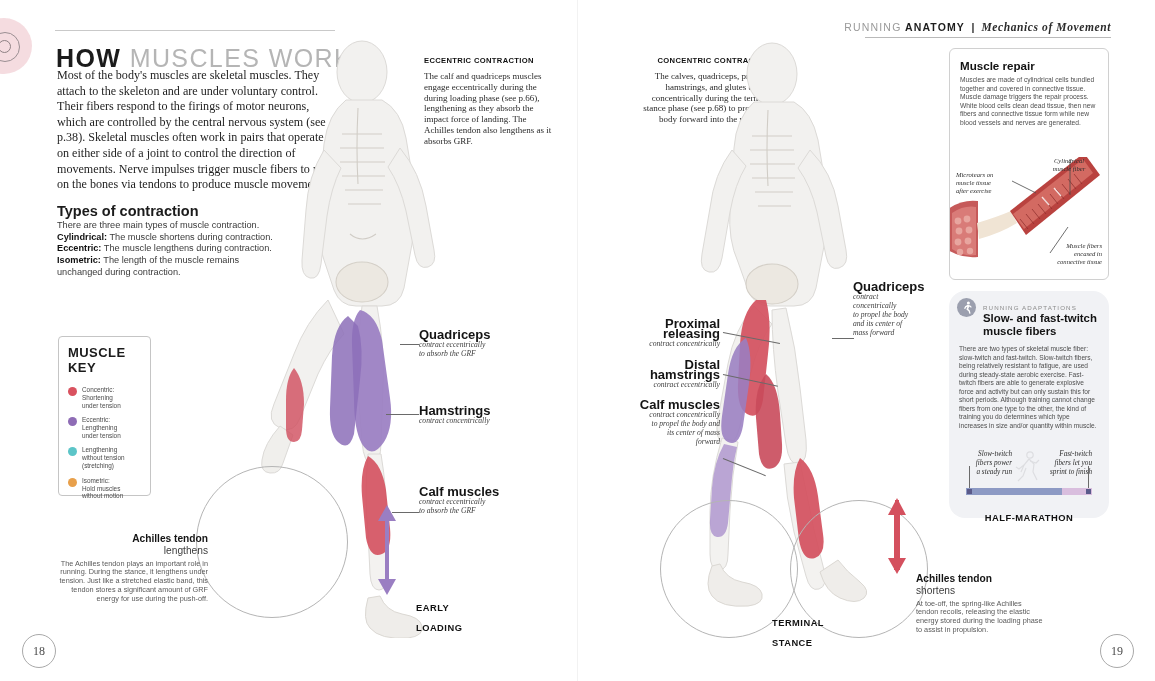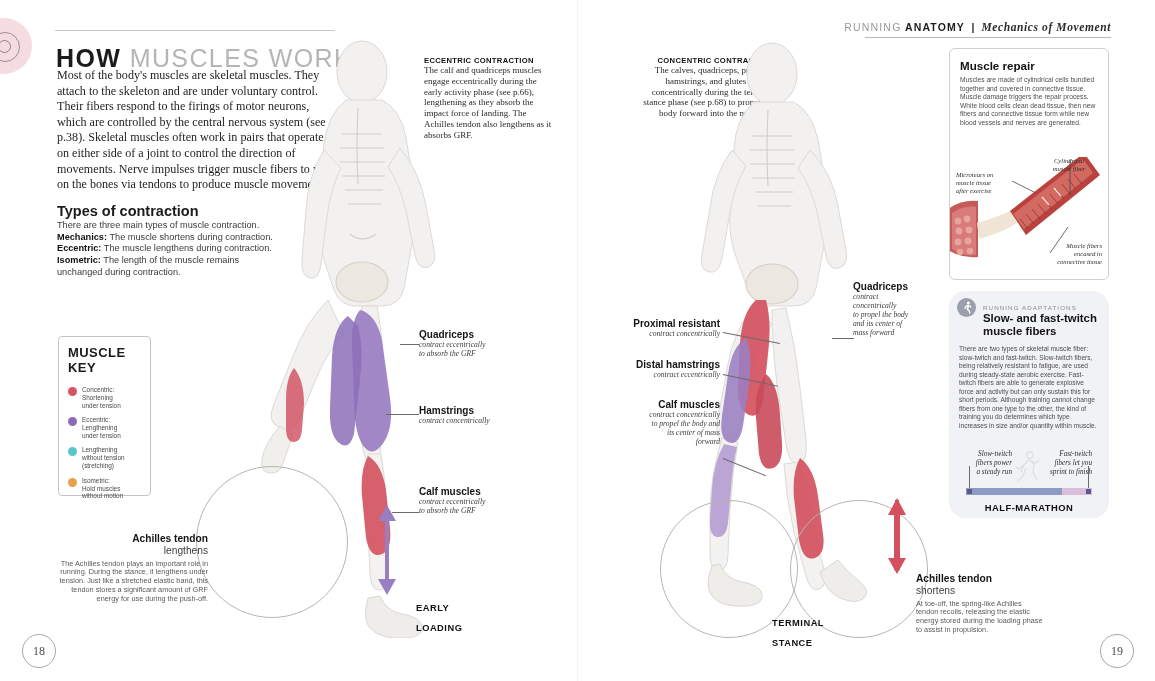--- a/index.html
+++ b/index.html
@@ -87,30 +87,30 @@
     font-size:13px; font-weight:bold; letter-spacing:.45px; color:#1b1b1b;
     margin-bottom:11px;
   }
   .key-row { display:flex; gap:5px; margin-bottom:6.5px; align-items:flex-start; }
   .key-dot { width:9px; height:9px; border-radius:50%; flex:0 0 9px; margin-top:1px; }
   .key-txt { font-size:6.4px; line-height:7.9px; color:#4a4a4a; }
 
   
   .callout-h {
     font-size:7.6px; font-weight:bold; letter-spacing:.35px; color:#111;
-    margin-bottom:0;
+    margin-bottom:6px;
   }
   .callout-b {
     font-family:"Liberation Serif", serif; font-size:9px; line-height:10.8px; color:#2a2a2a;
   }
   #cc-ecc { position:absolute; left:424px; top:56px;  width:132px; text-align:left; }
   #cc-con { position:absolute; left:634px; top:56px;  width:140px; text-align:right; }
 
   
-  .lbl-t { font-size:10px; font-weight:bold; color:#141414; line-height:10px; }
+  .lbl-t { font-size:13px; font-weight:bold; color:#141414; line-height:10px; }
   .lbl-s { font-family:"Liberation Serif", serif; font-style:italic; font-size:7.6px; line-height:9px; color:#3d3d3d; }
   .lbl-L { text-align:left; }
   .lbl-R { text-align:right; }
 
   #lb-quad-l { position:absolute; left:419px; top:330px; width:105px; }
   #lb-ham-l  { position:absolute; left:419px; top:406px; width:105px; }
   #lb-calf-l { position:absolute; left:419px; top:487px; width:108px; }
 
   #lb-prox-r { position:absolute; left:612px; top:319px; width:108px; }
   #lb-dist-r { position:absolute; left:612px; top:360px; width:108px; }
@@ -164,21 +164,21 @@
   }
 
   
   #hm-wrap { position:absolute; left:966px; top:450px; width:126px; }
   .hm-cap { font-family:"Liberation Serif", serif; font-style:italic; font-size:7.2px; line-height:8.8px; color:#2e2e2e; }
   #hm-bar { position:relative; width:126px; height:7px; margin-top:4px; display:flex; }
   #hm-bar .seg-slow { flex:0 0 76%; background:#8d9ac4; }
   #hm-bar .seg-fast { flex:1; background:#d9bede; }
   .hm-tick { position:absolute; width:1px; height:22px; background:#6b6b6b; top:-22px; }
   .hm-knob { position:absolute; width:5px; height:5px; background:#5a5a8a; top:1px; }
-  #hm-label { text-align:center; font-size:9.4px; font-weight:bold; letter-spacing:.5px; color:#111; margin-top:7px; }
+  #hm-label { text-align:center; font-size:9.4px; font-weight:bold; letter-spacing:.5px; color:#111; margin-top:17px; }
 
   
   .mini-runner { position:absolute; left:52px; top:-32px; width:34px; height:34px; opacity:.35; }
 
   
   .inset { position:absolute; border:1px solid #b5b5b5; border-radius:50%; }
   #inset-l { left:196px; top:466px; width:152px; height:152px; }
   #inset-r { left:660px; top:500px; width:138px; height:138px; }
   #inset-r2{ left:790px; top:500px; width:138px; height:138px; }
 
@@ -215,21 +215,21 @@
   <div id="title">
     <span class="b">HOW</span>
     <span class="l">MUSCLES WORK</span>
   </div>
 
   <div id="intro">Most of the body's muscles are skeletal muscles. They attach to the skeleton and are under voluntary control. Their fibers respond to the firings of motor neurons, which are controlled by the central nervous system (see p.38). Skeletal muscles often work in pairs that operate on either side of a joint to control the direction of movements. Nerve impulses trigger muscle fibers to pull on the bones via tendons to produce muscle movement.</div>
 
   <div id="toc-head">Types of contraction</div>
   <div id="toc-body">
     <span>There are three main types of muscle contraction.</span><br>
-    <span><b>Mechanics:</b><span> The muscle shortens during contraction.</span></span><br>
+    <span><b>Cylindrical:</b><span> The muscle shortens during contraction.</span></span><br>
     <span><b>Eccentric:</b><span> The muscle lengthens during contraction.</span></span><br>
     <span><b>Isometric:</b><span> The length of the muscle remains unchanged during contraction.</span></span>
   </div>
 
   <div id="muscle-key">
     <h4>MUSCLE KEY</h4>
     <div id="key-rows">
         <div class="key-row">
           <span class="key-dot" style="background: rgb(217, 82, 95);"></span>
           <span class="key-txt" style="white-space: pre-line;">Concentric:
@@ -252,21 +252,21 @@
           <span class="key-dot" style="background: rgb(232, 160, 75);"></span>
           <span class="key-txt" style="white-space: pre-line;">Isometric:
 Hold muscles
 without motion</span>
         </div>
       </div>
   </div>
 
   <div id="cc-ecc">
     <div class="callout-h">ECCENTRIC CONTRACTION</div>
-    <div class="callout-b">The calf and quadriceps muscles engage eccentrically during the early activity phase (see p.66), lengthening as they absorb the impact force of landing. The Achilles tendon also lengthens as it absorbs GRF.</div>
+    <div class="callout-b">The calf and quadriceps muscles engage eccentrically during the during loading phase (see p.66), lengthening as they absorb the impact force of landing. The Achilles tendon also lengthens as it absorbs GRF.</div>
   </div>
   <div id="cc-con">
     <div class="callout-h">CONCENTRIC CONTRACTION</div>
     <div class="callout-b">The calves, quadriceps, proximal hamstrings, and glutes engage concentrically during the terminal stance phase (see p.68) to propel the body forward into the next step.</div>
   </div>
 
   <svg class="figure" style="left:250px; top:38px;" width="230" height="600" viewBox="0 0 230 600">
 
     <g fill="#f2f1ef" stroke="#dcdad7" stroke-width="1">
       <ellipse cx="112" cy="34" rx="25" ry="31"></ellipse>
@@ -363,21 +363,21 @@
     <div class="lbl-s" style="white-space: pre-line;">contract eccentrically
 to absorb the GRF</div>
   </div>
 
   <div class="leader" style="left:723px; top:332px; width:58px; height:1px; transform:rotate(11deg); transform-origin:left center;"></div>
   <div class="leader" style="left:723px; top:374px; width:56px; height:1px; transform:rotate(12deg); transform-origin:left center;"></div>
   <div class="leader" style="left:723px; top:458px; width:46px; height:1px; transform:rotate(22deg); transform-origin:left center;"></div>
   <div class="leader" style="left:832px; top:338px; width:22px; height:1px;"></div>
 
   <div id="lb-prox-r" class="lbl-R">
-    <div class="lbl-t">Proximal resistant</div>
+    <div class="lbl-t">Proximal releasing</div>
     <div class="lbl-s" style="white-space: pre-line;">contract concentrically</div>
   </div>
   <div id="lb-dist-r" class="lbl-R">
     <div class="lbl-t">Distal hamstrings</div>
     <div class="lbl-s" style="white-space: pre-line;">contract eccentrically</div>
   </div>
   <div id="lb-calf-r" class="lbl-R">
     <div class="lbl-t">Calf muscles</div>
     <div class="lbl-s" style="white-space: pre-line;">contract concentrically
 to propel the body and

